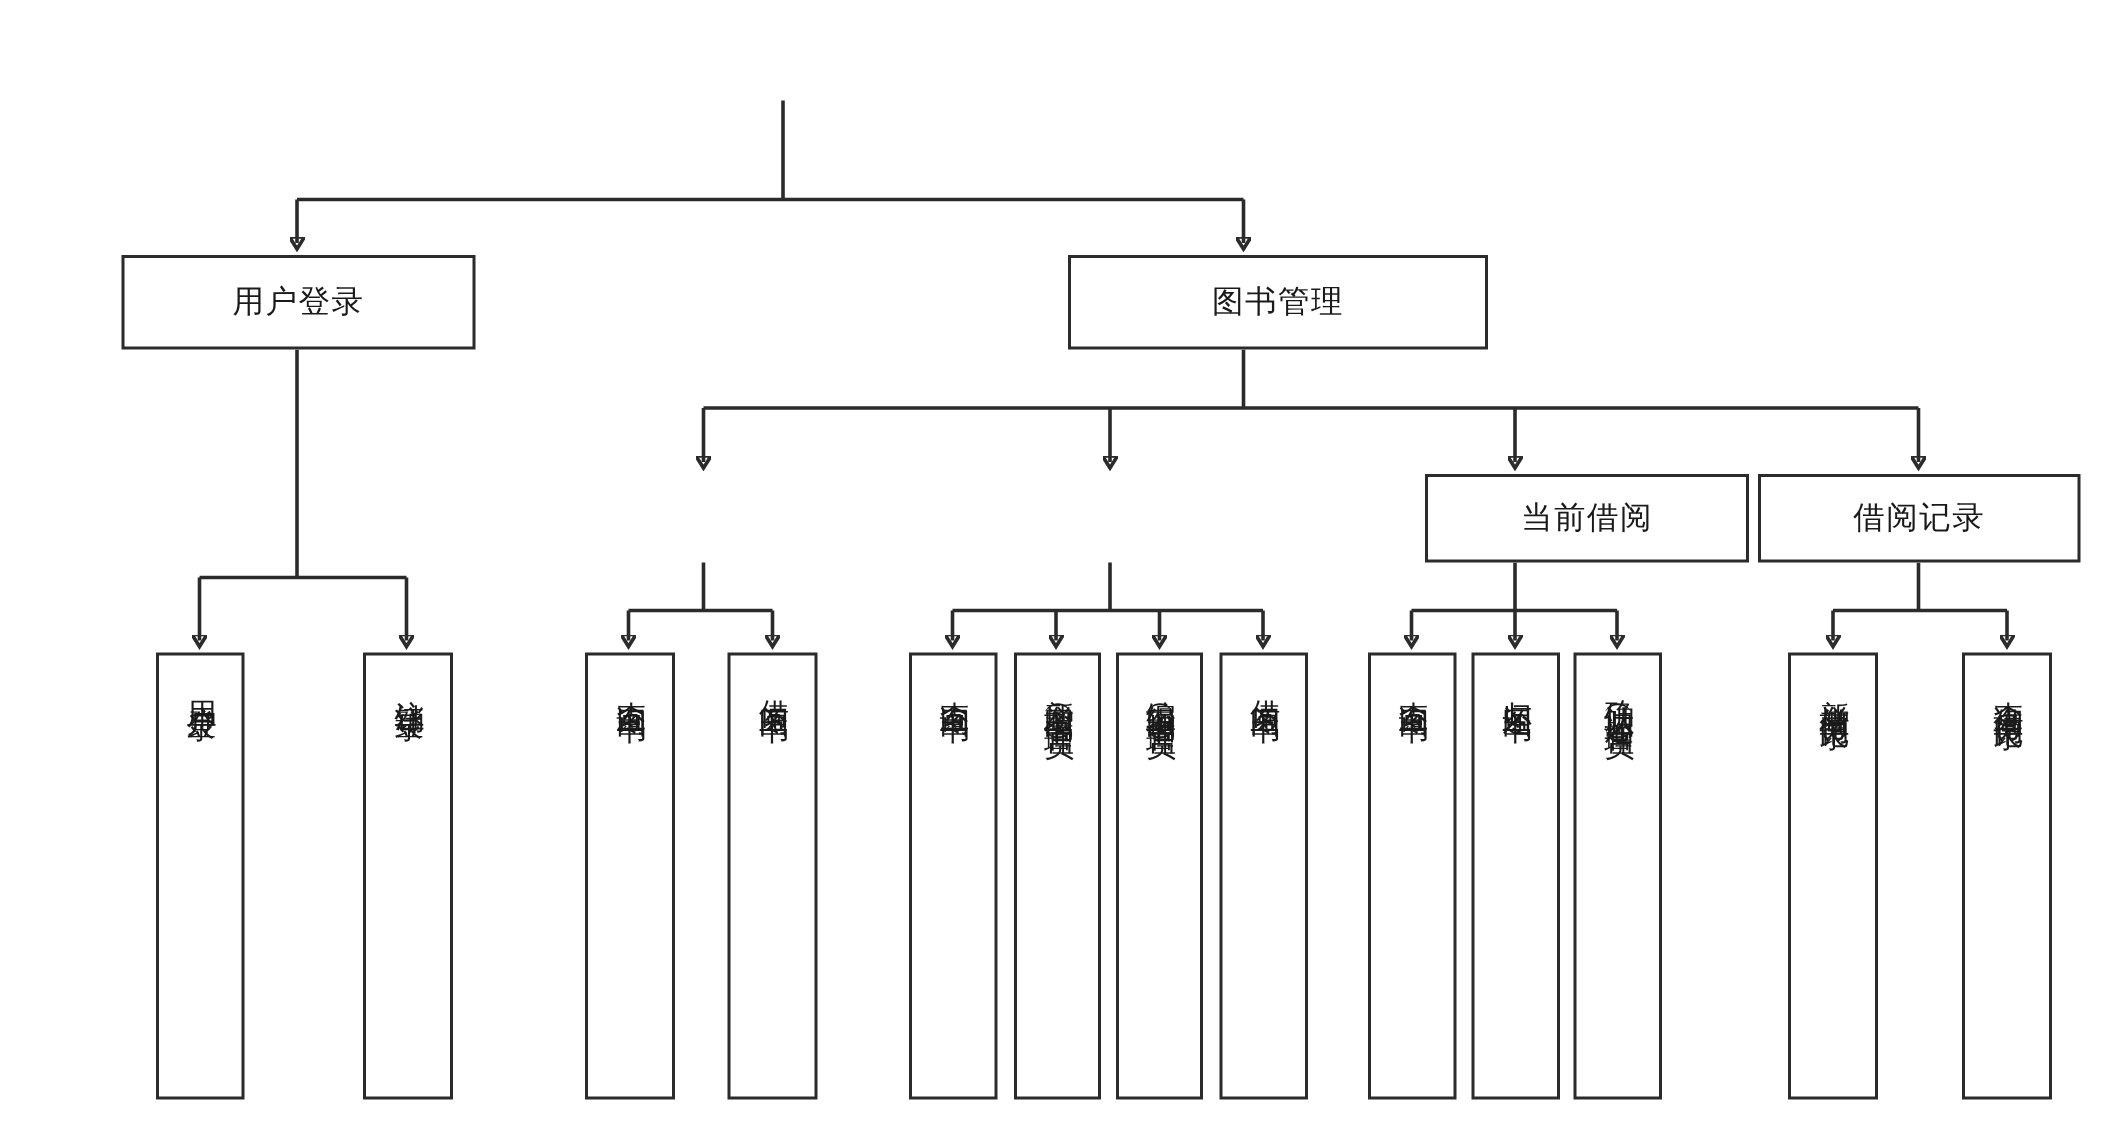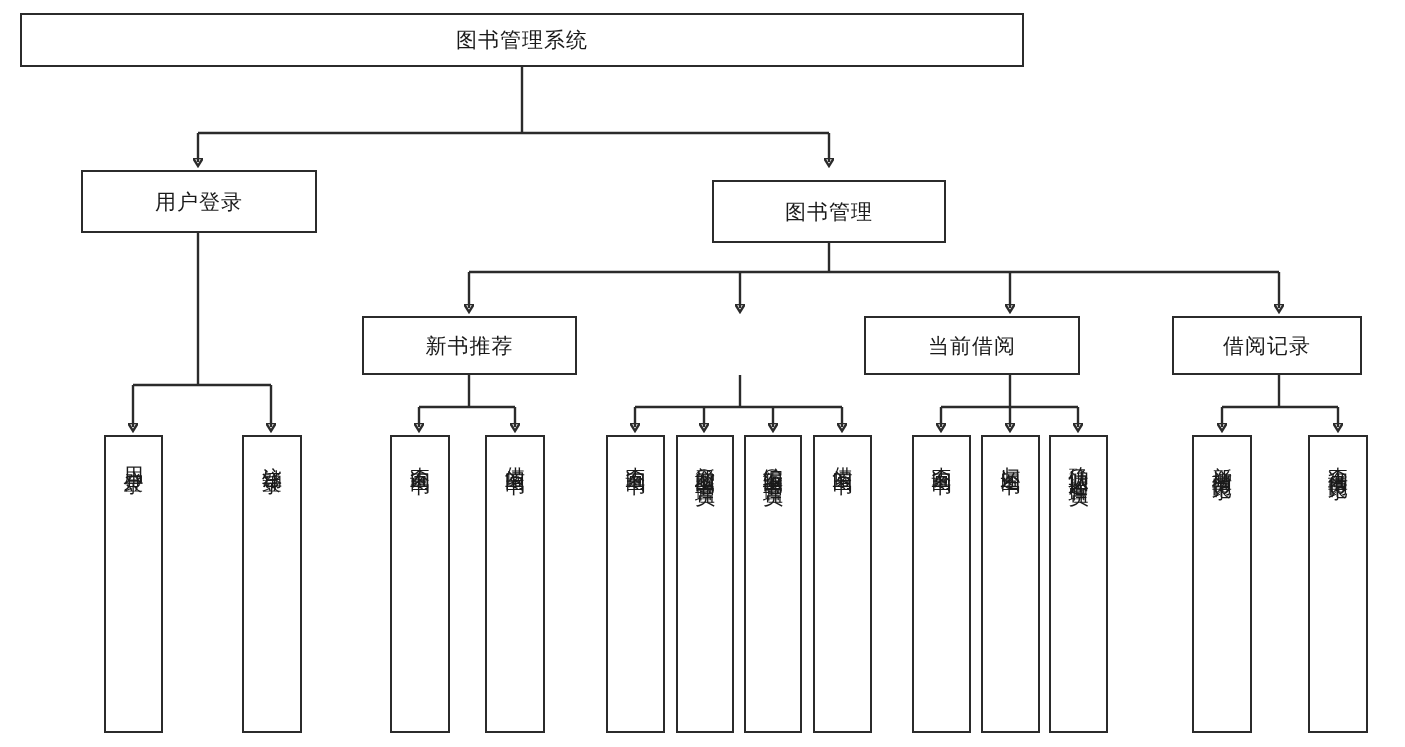--- a/index.html
+++ b/index.html
@@ -125,42 +125,36 @@
     <line x1="941" y1="407" x2="941" y2="427" marker-end="url(#arrow)"></line>
     <line x1="1010" y1="407" x2="1010" y2="427" marker-end="url(#arrow)"></line>
     <line x1="1078" y1="407" x2="1078" y2="427" marker-end="url(#arrow)"></line>
 
     <line x1="1279" y1="375" x2="1279" y2="407"></line>
     <line x1="1222" y1="407" x2="1338" y2="407"></line>
     <line x1="1222" y1="407" x2="1222" y2="427" marker-end="url(#arrow)"></line>
     <line x1="1338" y1="407" x2="1338" y2="427" marker-end="url(#arrow)"></line>
   </svg>
 
-  <div class="node horiz" style="left:20px; top:13px; width:1004px; height:54px;">
-    <span>图书管理系统</span>
-  </div>
 
   <div class="node horiz" style="left:81px; top:170px; width:236px; height:63px;">
     <span>用户登录</span>
   </div>
 
-  <div class="node horiz" style="left:712px; top:180px; width:234px; height:63px;text-align:right;">
+  <div class="node horiz" style="left:712px; top:170px; width:280px; height:63px;text-align:right;">
     <span>图书管理</span>
   </div>
 
-  <div class="node horiz" style="left:362px; top:316px; width:215px; height:59px;">
-    <span>新书推荐</span>
-  </div>
-
-
-  <div class="node horiz" style="left:864px; top:316px; width:216px; height:59px;">
+
+
+  <div class="node horiz" style="left:950px; top:316px; width:216px; height:59px;">
     <span>当前借阅</span>
   </div>
 
-  <div class="node horiz" style="left:1172px; top:316px; width:190px; height:59px;">
+  <div class="node horiz" style="left:1172px; top:316px; width:215px; height:59px;">
     <span>借阅记录</span>
   </div>
 
   <div class="node vert" style="left:104px; top:435px; width:59px; height:298px;">
     <span class="vtext">用户登录</span>
   </div>
 
   <div class="node vert" style="left:242px; top:435px; width:60px; height:298px;">
     <span class="vtext">注销登录</span>
   </div>

